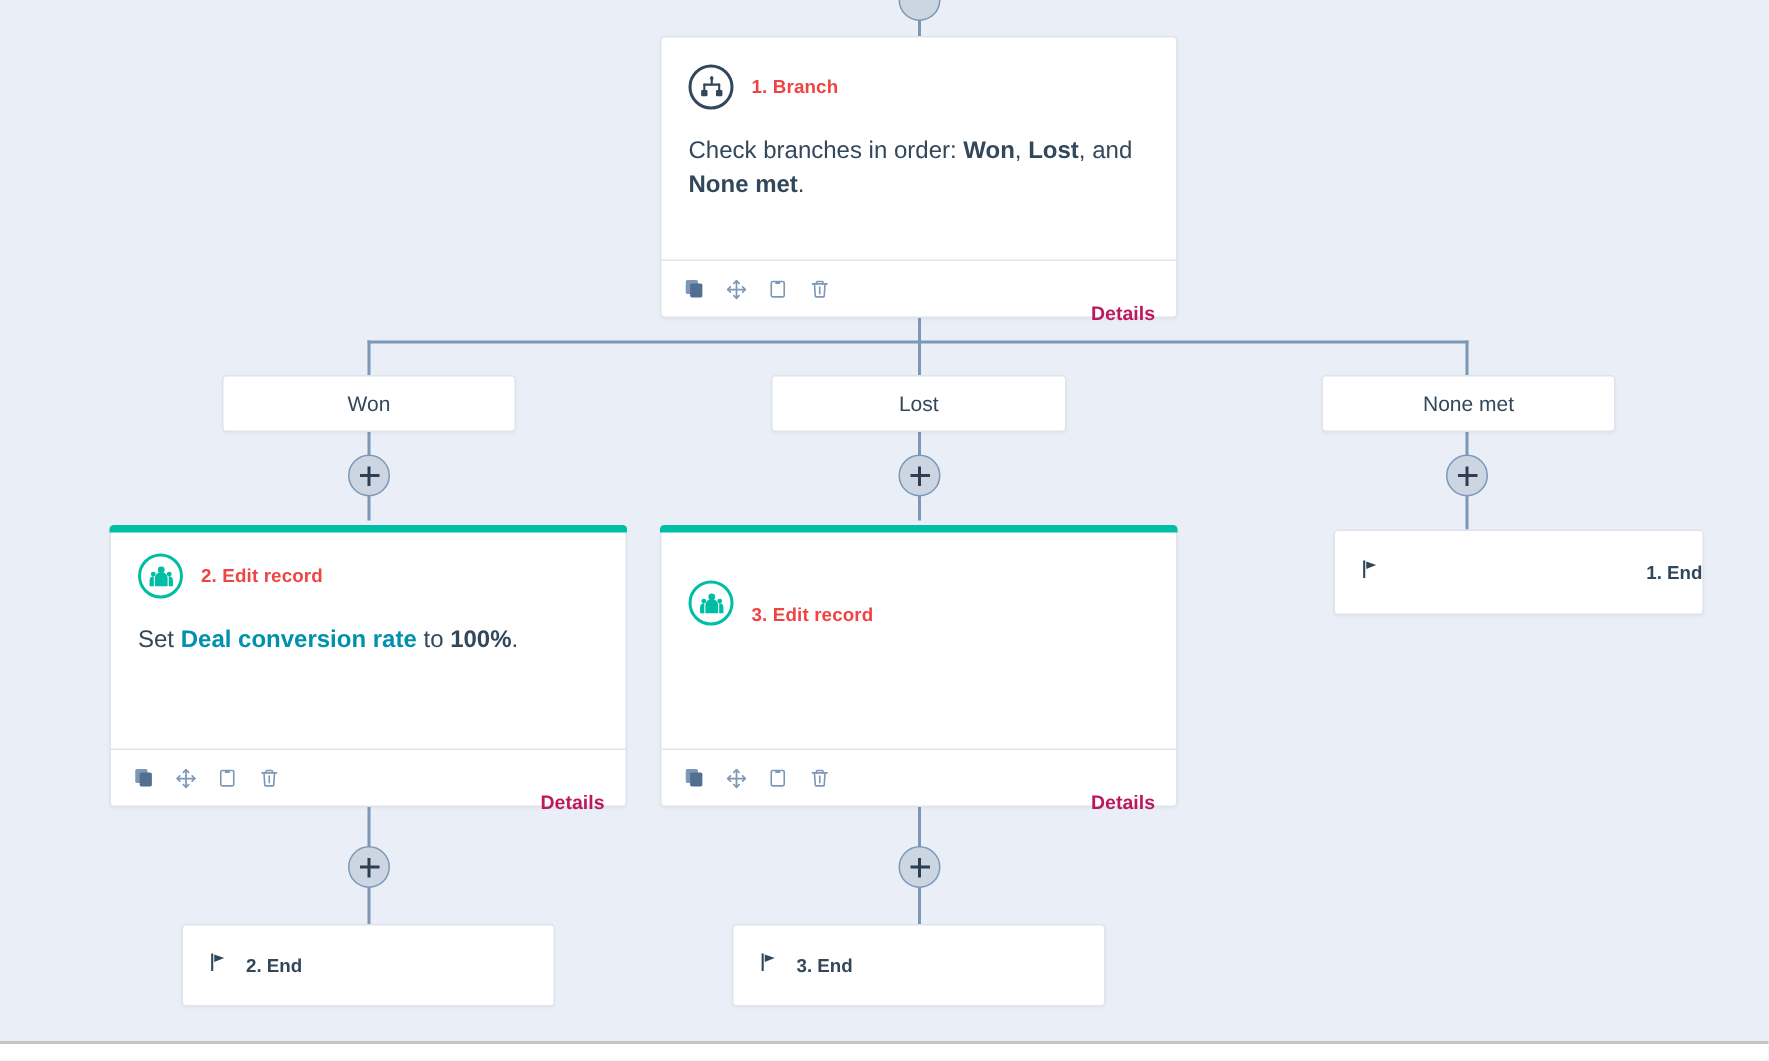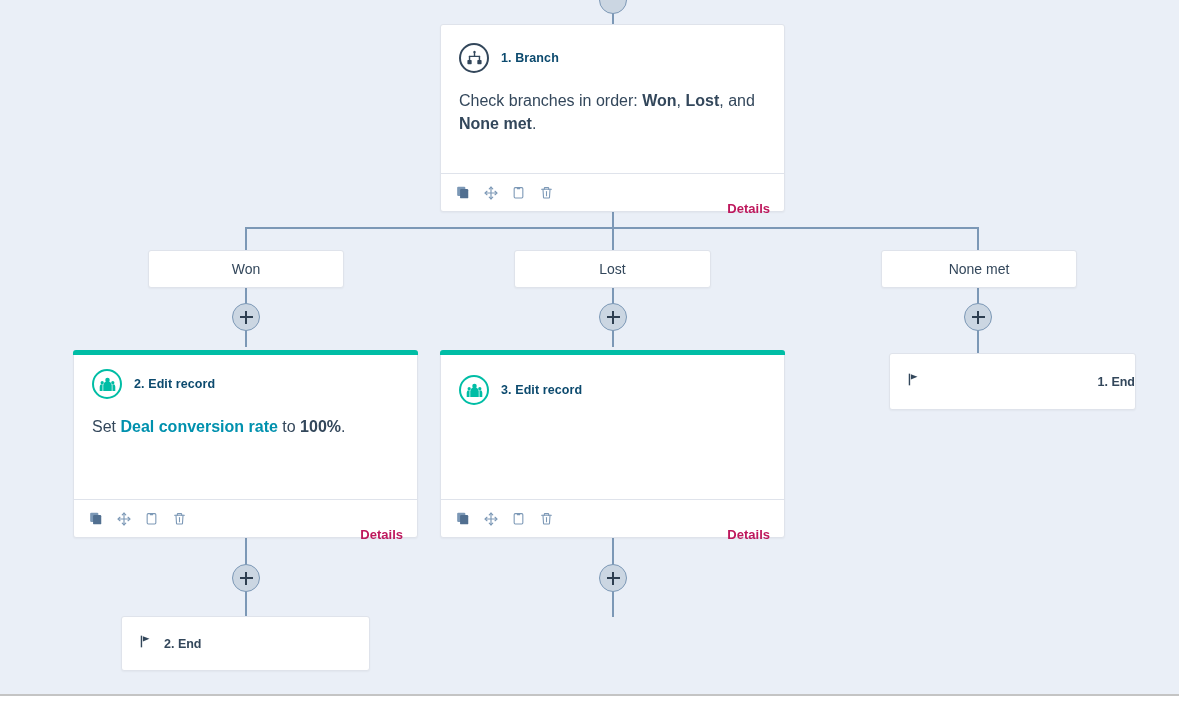--- a/index.html
+++ b/index.html
@@ -68,21 +68,21 @@
     justify-content: center;
     flex: 0 0 auto;
     box-sizing: border-box;
   }
   .node-icon.teal { border-color: #00bda5; }
 
   .node-title {
     margin-left: 12px;
     font-size: 12.5px;
     font-weight: bold;
-    color: #0c4a6e;
+    color: #ef4444;
     letter-spacing: 0.1px;
   }
 
   .card-body {
     padding: 16px 18px 0 18px;
     font-size: 16px;
     line-height: 1.45;
     color: #33475b;
   }
   .card-body b { font-weight: bold; color: #33475b; }
@@ -345,21 +345,21 @@
             <line x1="12" y1="10" x2="12" y2="18"></line>
           </svg>
         </span>
       </div>
       <span class="details-link">Details</span>
     </div>
   </div>
 
   <div class="card" style="left:440px; top:350px; width:345px; height:188px;">
     <div class="card-accent"></div>
-    <div class="card-head" style="padding-top:24px;">
+    <div class="card-head" style="padding-top:36px;align-items:flex-end;">
       <span class="node-icon teal">
         <svg width="17" height="17" viewBox="0 0 24 24">
           <circle cx="12" cy="5.5" r="3.2" fill="#00bda5"></circle>
           <path d="M6 21 V13.5 a6 6 0 0 1 12 0 V21 z" fill="#00bda5"></path>
           <circle cx="4.5" cy="9.5" r="2.3" fill="#00bda5"></circle>
           <circle cx="19.5" cy="9.5" r="2.3" fill="#00bda5"></circle>
           <path d="M1 21 V15 a3.5 3.5 0 0 1 4 -3.4 V21 z" fill="#00bda5"></path>
           <path d="M23 21 V15 a3.5 3.5 0 0 0 -4 -3.4 V21 z" fill="#00bda5"></path>
         </svg>
       </span>
@@ -418,16 +418,25 @@
   <div class="end-card" style="left:121px; top:616px; width:249px; height:55px;">
     <span>
       <svg width="14" height="15" viewBox="0 0 24 24">
         <rect x="3" y="2" width="2.4" height="20" fill="#33475b"></rect>
         <path d="M6.6 3 L18 7.2 L6.6 11.8 z" fill="#33475b"></path>
       </svg>
     </span>
     <span class="end-label">2. End</span>
   </div>
 
+  <div class="end-card" style="left:488px; top:616px; width:249px; height:55px;">
+    <span>
+      <svg width="14" height="15" viewBox="0 0 24 24">
+        <rect x="3" y="2" width="2.4" height="20" fill="#33475b"></rect>
+        <path d="M6.6 3 L18 7.2 L6.6 11.8 z" fill="#33475b"></path>
+      </svg>
+    </span>
+    <span class="end-label">3. End</span>
+  </div>
 
   <div class="bottom-bar"></div>
 
 </div>
 
 </body></html>

